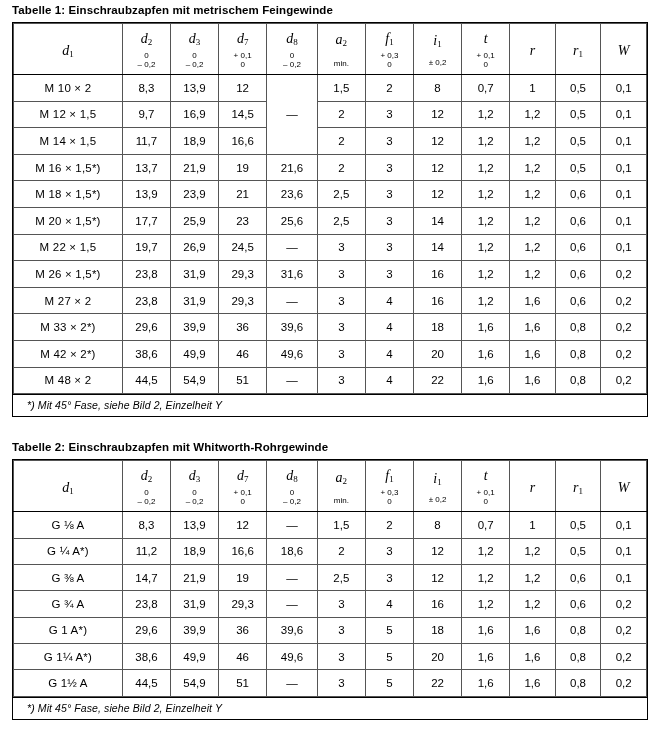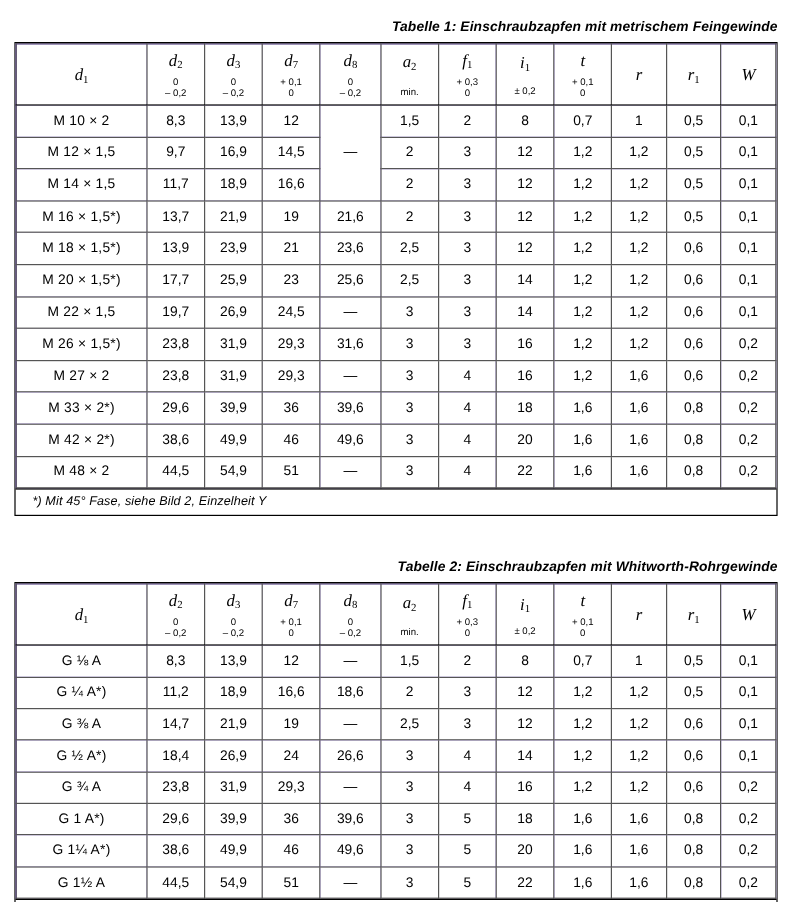--- a/index.html
+++ b/index.html
@@ -15,37 +15,36 @@
     overflow: hidden;
   }
   .page {
     width: 660px;
     height: 752px;
     position: relative;
     box-sizing: border-box;
     padding: 0 12px;
   }
   .table-title {
-    text-align: right;
+    text-align: left;
     font-size: 11.5px;
     font-weight: bold;
     letter-spacing: 0.1px;
-    padding-top: 17px;
+    padding-top: 4px;
     padding-bottom: 6px;
-    font-style: italic;
   }
   .tbl-wrap {
     border: 1.6px solid #000;
     box-sizing: border-box;
   }
   table.spec {
     border-collapse: collapse;
     width: 100%;
     table-layout: fixed;
-    background: #8b5cf6;
+    background: #f97316;
   }
   table.spec td, table.spec th {
     border: 0.8px solid #555;
     text-align: center;
     vertical-align: middle;
     font-size: 11.5px;
     font-weight: normal;
     padding: 0;
     background: #fff;
   }
@@ -502,34 +501,20 @@
             <td>—</td>
             <td>2,5</td>
             <td>3</td>
             <td>12</td>
             <td>1,2</td>
             <td>1,2</td>
             <td>0,6</td>
             <td>0,1</td>
           </tr>
           <tr class="drow">
-            <td class="dim">G ½ A*)</td>
-            <td class="colsep-strong">18,4</td>
-            <td>26,9</td>
-            <td>24</td>
-            <td>26,6</td>
-            <td>3</td>
-            <td>4</td>
-            <td>14</td>
-            <td>1,2</td>
-            <td>1,2</td>
-            <td>0,6</td>
-            <td>0,1</td>
-          </tr>
-          <tr class="drow">
             <td class="dim">G ¾ A</td>
             <td class="colsep-strong">23,8</td>
             <td>31,9</td>
             <td>29,3</td>
             <td>—</td>
             <td>3</td>
             <td>4</td>
             <td>16</td>
             <td>1,2</td>
             <td>1,2</td>

